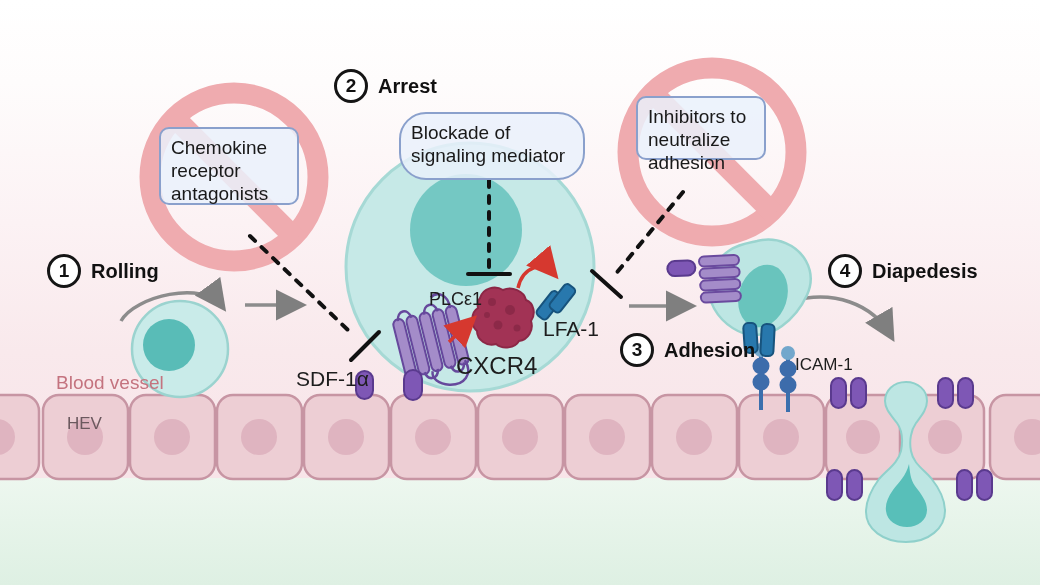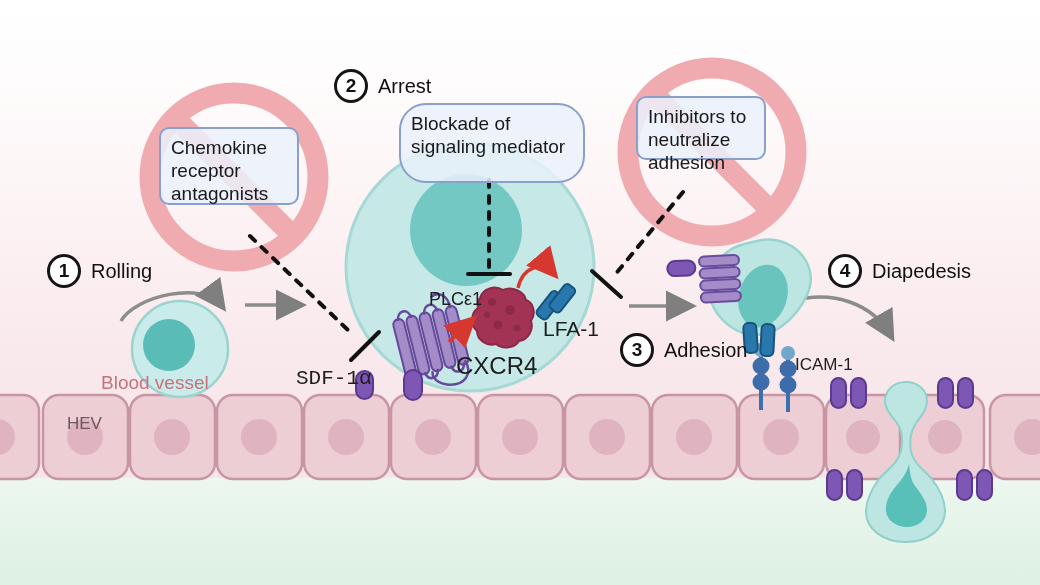--- a/index.html
+++ b/index.html
@@ -16,29 +16,29 @@
   }
   svg{position:absolute;left:0;top:0;}
   .abs{position:absolute;}
   .step{display:flex;align-items:center;gap:10px;}
   .step-circle{
     width:34px;height:34px;border-radius:50%;
     background:#ffffff;border:3px solid #151515;
     display:flex;align-items:center;justify-content:center;
     font-weight:bold;font-size:19px;color:#111;box-sizing:border-box;
   }
-  .step-label{font-weight:normal;font-size:20px;color:#111;}
+  .step-label{font-weight:bold;font-size:20px;color:#111;}
   .note-box{
     background:rgba(233,241,251,0.84);
     border:2px solid #8aa0cc;border-radius:10px;
     padding:7px 10px;box-sizing:border-box;
     font-size:19px;line-height:1.22;color:#191919;
   }
   .mol-label{font-size:21px;color:#1d1d1d;white-space:nowrap;}
-  .vessel-label{font-size:19px;color:#c4737f;white-space:nowrap;margin-left:45px;}
+  .vessel-label{font-size:19px;color:#c4737f;white-space:nowrap;}
   .hev-label{font-size:17px;color:#6b585e;white-space:nowrap;}
 </style>
 </head>
 <body>
 
 <div id="canvas">
 
   <div class="green-tissue"></div>
 
   <svg width="1040" height="585" viewBox="0 0 1040 585">
@@ -217,24 +217,24 @@
   <div class="abs step" style="left:620px;top:333px;">
     <div class="step-circle">3</div>
     <div class="step-label">Adhesion</div>
   </div>
   <div class="abs step" style="left:828px;top:254px;">
     <div class="step-circle">4</div>
     <div class="step-label">Diapedesis</div>
   </div>
 
   <div class="abs note-box" style="left:159px;top:127px;width:140px;height:78px;">Chemokine receptor antagonists</div>
-  <div class="abs note-box" style="left:399px;top:103px;width:186px;height:80px;border-radius:27px;">Blockade of signaling mediator</div>
+  <div class="abs note-box" style="left:399px;top:112px;width:186px;height:68px;border-radius:27px;">Blockade of signaling mediator</div>
   <div class="abs note-box" style="left:636px;top:96px;width:130px;height:64px;">Inhibitors to neutralize adhesion</div>
 
-  <div class="abs mol-label" style="left:296px;top:367px;font-family:Liberation Mono, monospace;">SDF-1α</div>
+  <div class="abs mol-label" style="left:296px;top:367px;">SDF-1α</div>
   <div class="abs mol-label" style="left:456px;top:352px;font-size:24px;">CXCR4</div>
   <div class="abs mol-label" style="left:429px;top:289px;font-size:18px;">PLCε1</div>
   <div class="abs mol-label" style="left:543px;top:317px;">LFA-1</div>
   <div class="abs mol-label" style="left:795px;top:355px;font-size:17px;">ICAM-1</div>
 
   <div class="abs vessel-label" style="left:56px;top:372px;">Blood vessel</div>
   <div class="abs hev-label" style="left:67px;top:399px;margin-top:15px;">HEV</div>
 
 </div>
 

